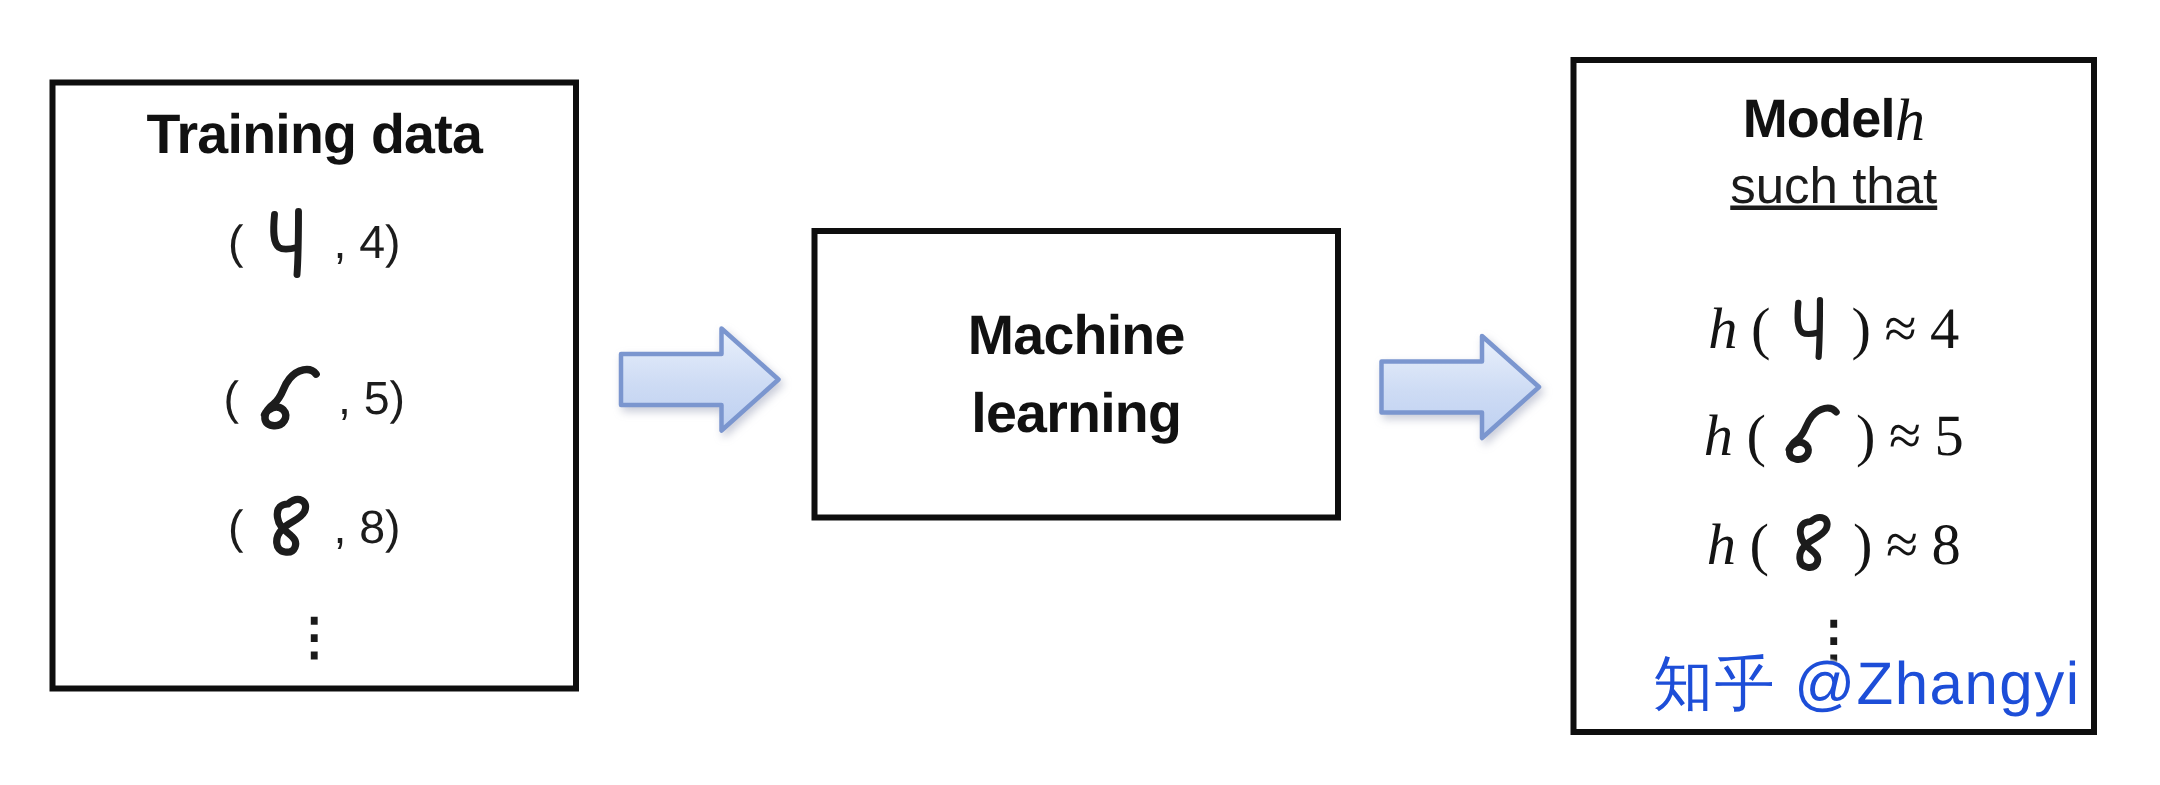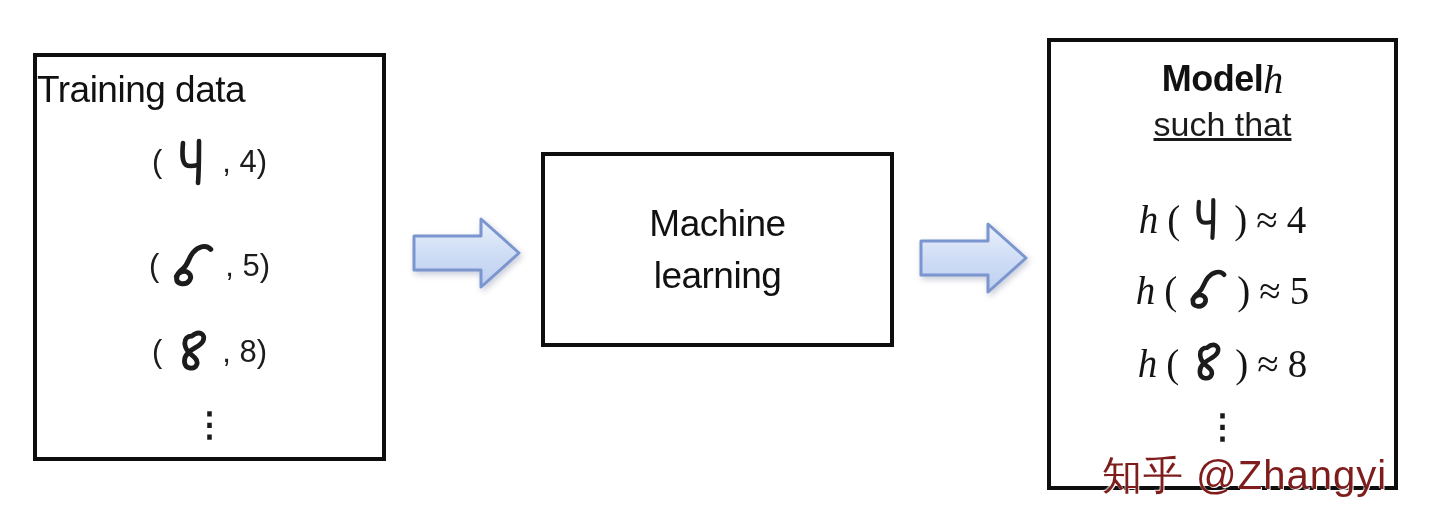--- a/index.html
+++ b/index.html
@@ -3,53 +3,53 @@
 <meta charset="utf-8">
 <style>
   html,body{margin:0;padding:0;background:#fff;}
   #canvas{
     position:relative;width:1440px;height:523px;background:#fff;overflow:hidden;
     font-family:"Liberation Sans",sans-serif;color:#111;
   }
   .box{position:absolute;background:#fff;border:4px solid #0e0e0e;box-sizing:border-box;}
   
   #training-box{left:33px;top:53px;width:353px;height:408px;}
-  .box-title{position:absolute;left:0;width:100%;font-weight:normal;
+  .box-title{position:absolute;left:0;width:100%;text-align:center;font-weight:bold;
     font-size:37px;letter-spacing:-0.5px;}
   #training-title{top:12px;}
   .pair-row{position:absolute;left:0;width:100%;height:64px;display:flex;
     align-items:center;justify-content:center;gap:10px;font-size:31px;color:#1c1c1c;}
   .pair-open,.pair-rest{font-family:"Liberation Sans",sans-serif;}
   .digit-glyph{filter:blur(.4px);}
   .vdots{position:absolute;left:0;width:100%;height:64px;display:flex;align-items:center;
     justify-content:center;font-size:34px;font-weight:600;color:#1a1a1a;}
   
   #algorithm-box{left:541px;top:152px;width:353px;height:195px;display:flex;
     flex-direction:column;align-items:center;justify-content:center;}
-  .algo-line{font-weight:normal;font-size:37px;line-height:52px;letter-spacing:-0.5px;}
+  .algo-line{font-weight:bold;font-size:37px;line-height:52px;letter-spacing:-0.5px;}
   
   #model-box{left:1047px;top:38px;width:351px;height:452px;}
   #model-title{top:10px;height:54px;display:flex;align-items:center;justify-content:center;
     gap:0;position:absolute;left:0;width:100%;}
   #model-title .mt-bold{font-weight:bold;font-size:36px;letter-spacing:-0.5px;}
   #model-title .mt-math{font-family:"Liberation Serif","DejaVu Serif",serif;
     font-style:italic;font-size:40px;}
   #model-subtitle{position:absolute;top:59px;left:0;width:100%;height:46px;display:flex;
     align-items:center;justify-content:center;font-size:34px;color:#1b1b1b;text-decoration:underline;}
   .eq-row{position:absolute;left:0;width:100%;height:64px;display:flex;align-items:center;
     justify-content:center;gap:9px;font-family:"Liberation Serif","DejaVu Serif",serif;
     font-size:39px;color:#141414;}
   .eq-func{font-style:italic;}
   .eq-open,.eq-close,.eq-approx,.eq-value{font-style:normal;}
   
   .flow-arrow{position:absolute;filter:drop-shadow(2px 3px 3px rgba(100,110,145,.35));}
   #arrow-1{left:411px;top:214px;}
   #arrow-2{left:918px;top:219px;}
   
-  #watermark{position:absolute;left:1102px;top:448px;font-size:40px;color:#7f1d1d;
+  #watermark{position:absolute;left:1102px;top:428px;font-size:40px;color:#1d4ed8;
     white-space:nowrap;letter-spacing:1px;
     text-shadow:1px 1px 0 rgba(255,255,255,.95), -1px -1px 1px rgba(255,255,255,.7);}
 </style>
 </head>
 <body>
 
 <div id="canvas">
 
   <svg width="0" height="0" style="position:absolute" aria-hidden="true">
     <defs>

